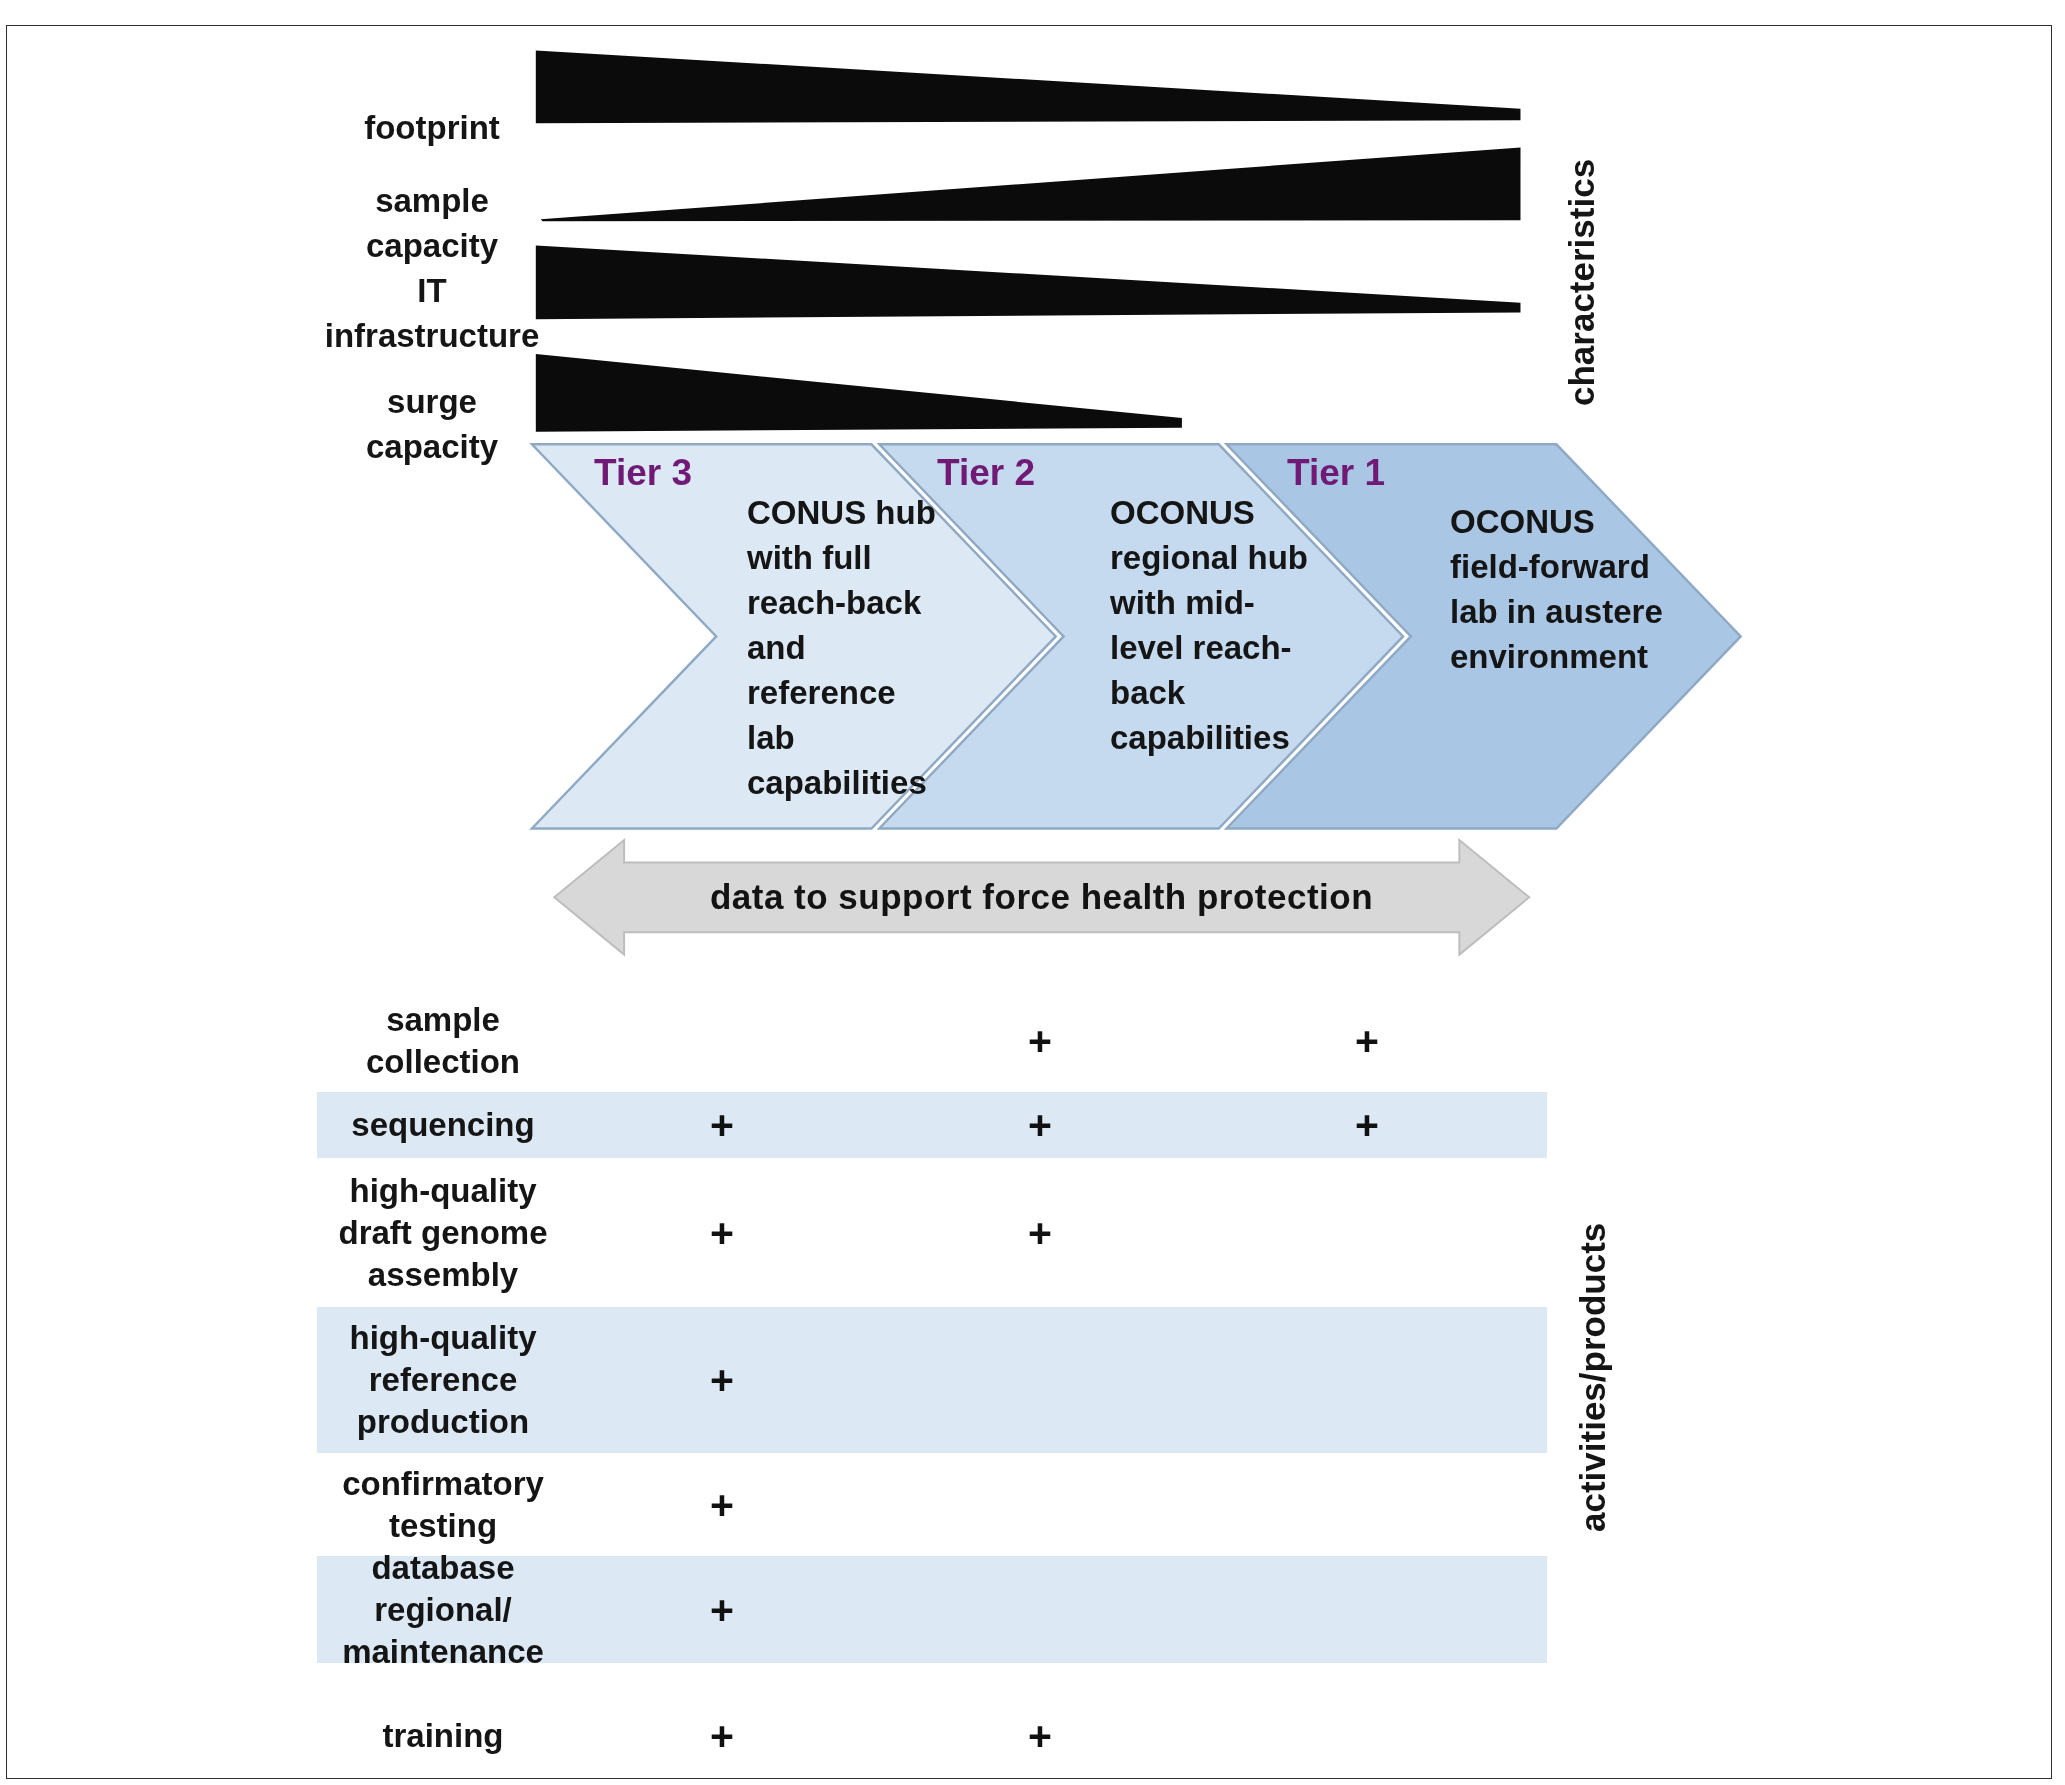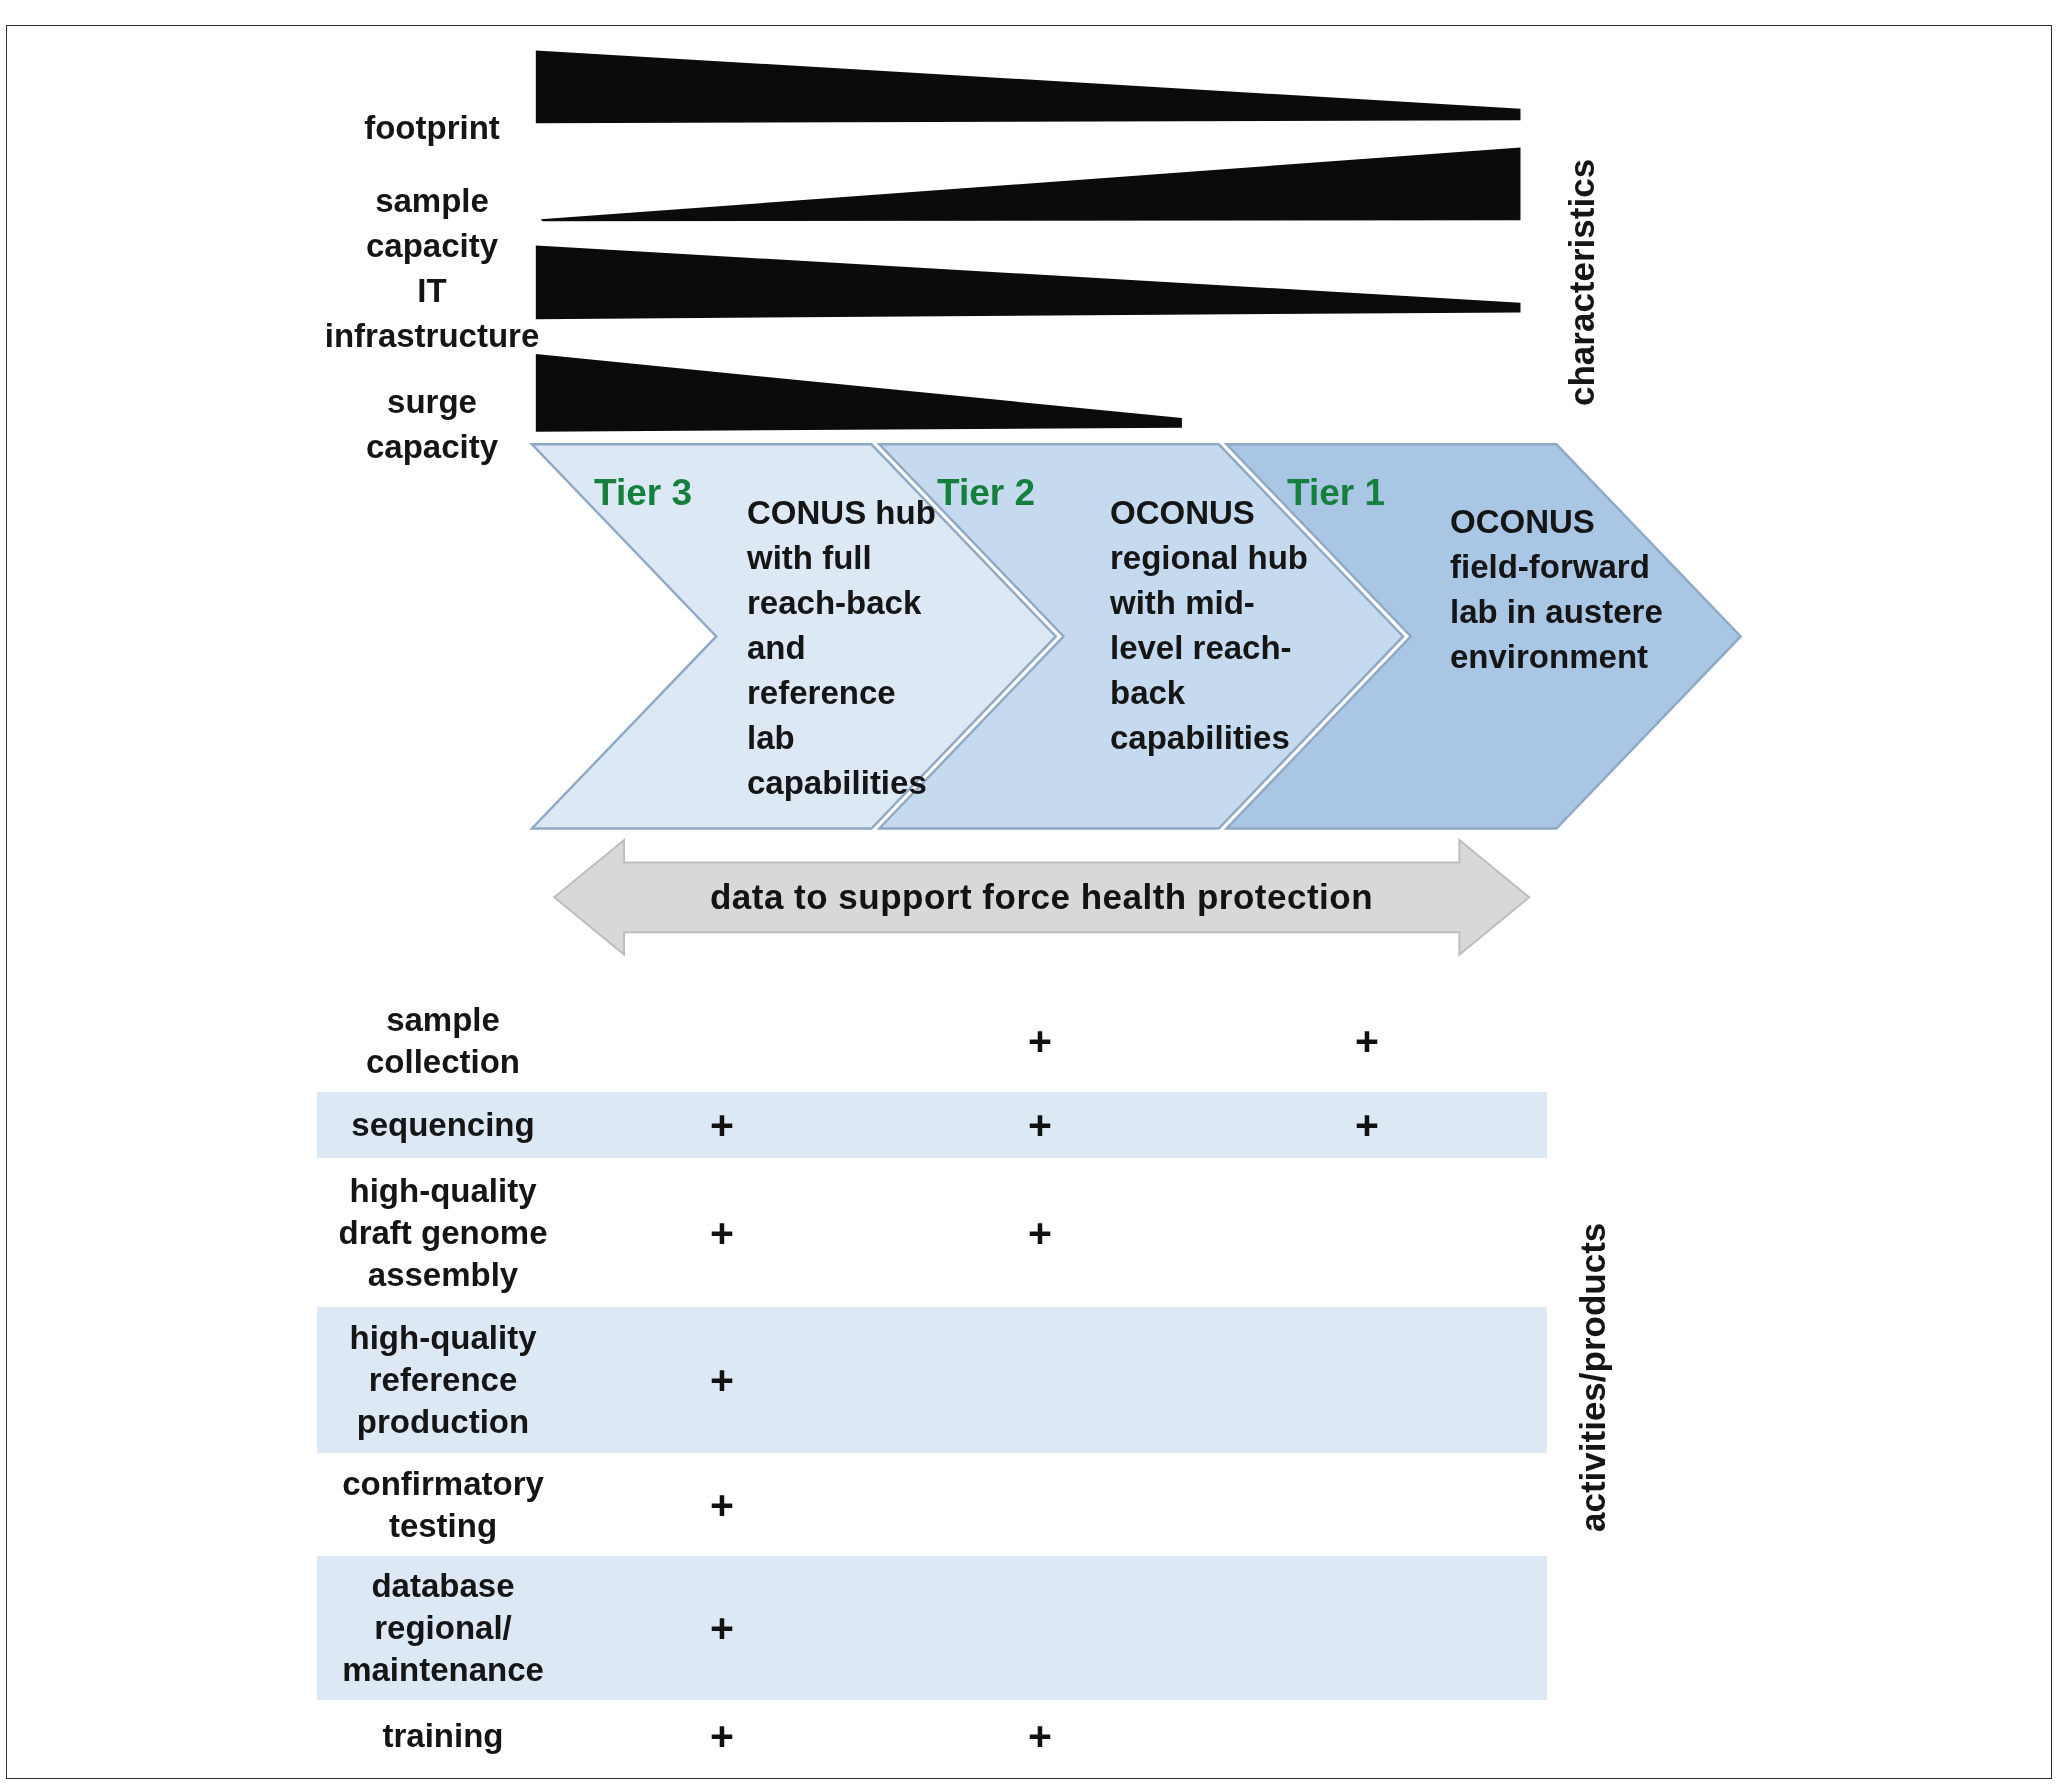--- a/index.html
+++ b/index.html
@@ -19,21 +19,21 @@
     font-weight:700; font-size:33px; line-height:45px; color:#151515;margin-top:35px;
   }
   .wlabel span { display:block; }
   
   .vlabel {
     position:absolute; writing-mode:vertical-rl; transform:rotate(180deg);
     font-weight:700; font-size:35px; color:#151515; text-align:center;
     display:flex; align-items:center; justify-content:center;
   }
   
-  .tier-title { position:absolute; top:472px; font-weight:700; font-size:37px; color:#15803d; }
+  .tier-title { position:absolute; top:452px; font-weight:700; font-size:37px; color:#701a75; }
   .tier-body  { position:absolute; top:490px; font-weight:700; font-size:33px; line-height:45px; color:#151515;margin-left:36px; }
   .tier-body span { display:block; }
   
   .arrow-label {
     position:absolute; left:605px; top:872px; width:873px; height:50px;
     display:flex; align-items:center; justify-content:center;
     font-weight:700; font-size:35px; color:#131313; letter-spacing:0.5px;text-align:center;
   }
   
   .trow { position:absolute; left:317px; width:1230px; }
@@ -165,21 +165,21 @@
   <div class="trow" style="top:1456px; height:97px">
     <div class="tlabel">
       <span>confirmatory</span>
       <span>testing</span>
     </div>
     <div class="cell c1">+</div>
     <div class="cell c2"></div>
     <div class="cell c3"></div>
   </div>
 
-  <div class="trow shaded" style="top:1556px; height:144px">
+  <div class="trow shaded" style="top:1556px; height:107px">
     <div class="tlabel">
       <span>database</span>
       <span>regional/</span>
       <span>maintenance</span>
     </div>
     <div class="cell c1">+</div>
     <div class="cell c2"></div>
     <div class="cell c3"></div>
   </div>
 

